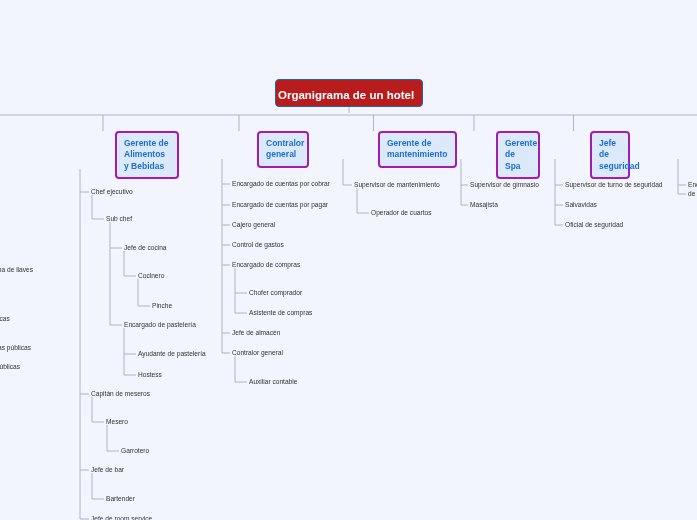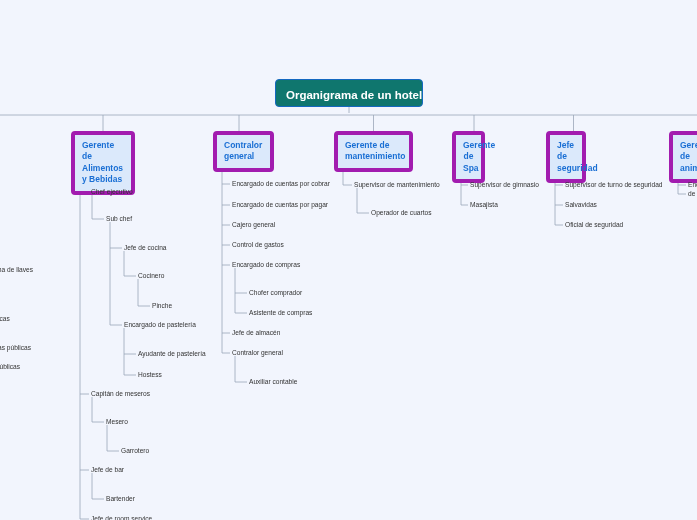--- a/index.html
+++ b/index.html
@@ -23,42 +23,43 @@
   }
   svg.lines {
     position: absolute;
     left: 0; top: 0;
     width: 697px;
     height: 520px;
     pointer-events: none;
   }
   .root-node {
     position: absolute;
-    background: #0f766e;
+    background: #b91c1c;
     color: #ffffff;
     border: 1px solid #1468c0;
     border-radius: 4px;
     font-size: 11.5px;
     font-weight: bold;
-    padding: 8px 10px;
+    padding: 8px 2px;
     white-space: nowrap;
     box-sizing: border-box;
     line-height: 1.25;
   }
   .l1-node {
     position: absolute;
     background: #dbe9fb;
     color: #1a6fd4;
-    border: 4px solid #a21caf;
+    border: 2px solid #a21caf;
     border-radius: 4px;
     font-size: 8.5px;
     font-weight: bold;
     padding: 5px 7px;
     box-sizing: border-box;
     line-height: 1.35;
+    margin-left: 44px;
   }
   .leaf {
     position: absolute;
     font-size: 6.6px;
     color: #333333;
     white-space: nowrap;
     line-height: 1;
   }
 </style>
 </head>
@@ -153,37 +154,37 @@
       <div class="leaf" style="left: 152px; top: 303px;">Pinche</div>
       <div class="leaf" style="left: 124px; top: 322px;">Encargado de pastelería</div>
       <div class="leaf" style="left: 138px; top: 351px;">Ayudante de pastelería</div>
       <div class="leaf" style="left: 138px; top: 372px;">Hostess</div>
       <div class="leaf" style="left: 91px; top: 391px;">Capitán de meseros</div>
       <div class="leaf" style="left: 106px; top: 419px;">Mesero</div>
       <div class="leaf" style="left: 121px; top: 448px;">Garrotero</div>
       <div class="leaf" style="left: 91px; top: 467px;">Jefe de bar</div>
       <div class="leaf" style="left: 106px; top: 496px;">Bartender</div>
       <div class="leaf" style="left: 91px; top: 516px;">Jefe de room service</div>
-      <div class="l1-node" style="left: 213px; top: 131px; width: 61px; min-height: 28px; white-space: pre-line;">Contralor
+      <div class="l1-node" style="left: 213px; top: 131px; width: 52px; min-height: 28px; white-space: pre-line;">Contralor
 general</div>
       <div class="leaf" style="left: 232px; top: 181px;">Encargado de cuentas por cobrar</div>
       <div class="leaf" style="left: 232px; top: 202px;">Encargado de cuentas por pagar</div>
       <div class="leaf" style="left: 232px; top: 222px;">Cajero general</div>
       <div class="leaf" style="left: 232px; top: 242px;">Control de gastos</div>
       <div class="leaf" style="left: 232px; top: 262px;">Encargado de compras</div>
       <div class="leaf" style="left: 249px; top: 290px;">Chofer comprador</div>
       <div class="leaf" style="left: 249px; top: 310px;">Asistente de compras</div>
       <div class="leaf" style="left: 232px; top: 330px;">Jefe de almacén</div>
       <div class="leaf" style="left: 232px; top: 350px;">Contralor general</div>
       <div class="leaf" style="left: 249px; top: 379px;">Auxiliar contable</div>
       <div class="l1-node" style="left: 334px; top: 131px; width: 79px; min-height: 28px; white-space: pre-line;">Gerente de
 mantenimiento</div>
       <div class="leaf" style="left: 354px; top: 182px;">Supervisor de mantenimiento</div>
       <div class="leaf" style="left: 371px; top: 210px;">Operador de cuartos</div>
-      <div class="l1-node" style="left: 452px; top: 131px; width: 33px; min-height: 28px; white-space: pre-line; text-align: center;">Gerente
+      <div class="l1-node" style="left: 452px; top: 131px; width: 44px; min-height: 28px; white-space: pre-line;">Gerente
 de Spa</div>
       <div class="leaf" style="left: 470px; top: 182px;">Supervisor de gimnasio</div>
       <div class="leaf" style="left: 470px; top: 202px;">Masajista</div>
       <div class="l1-node" style="left: 546px; top: 131px; width: 40px; min-height: 28px; white-space: pre-line;">Jefe de
 seguridad</div>
       <div class="leaf" style="left: 565px; top: 182px;">Supervisor de turno de seguridad</div>
       <div class="leaf" style="left: 565px; top: 202px;">Salvavidas</div>
       <div class="leaf" style="left: 565px; top: 222px;">Oficial de seguridad</div>
       <div class="l1-node" style="left: 669px; top: 131px; width: 60px; min-height: 28px; white-space: pre-line;">Gerente de
 animación</div>

